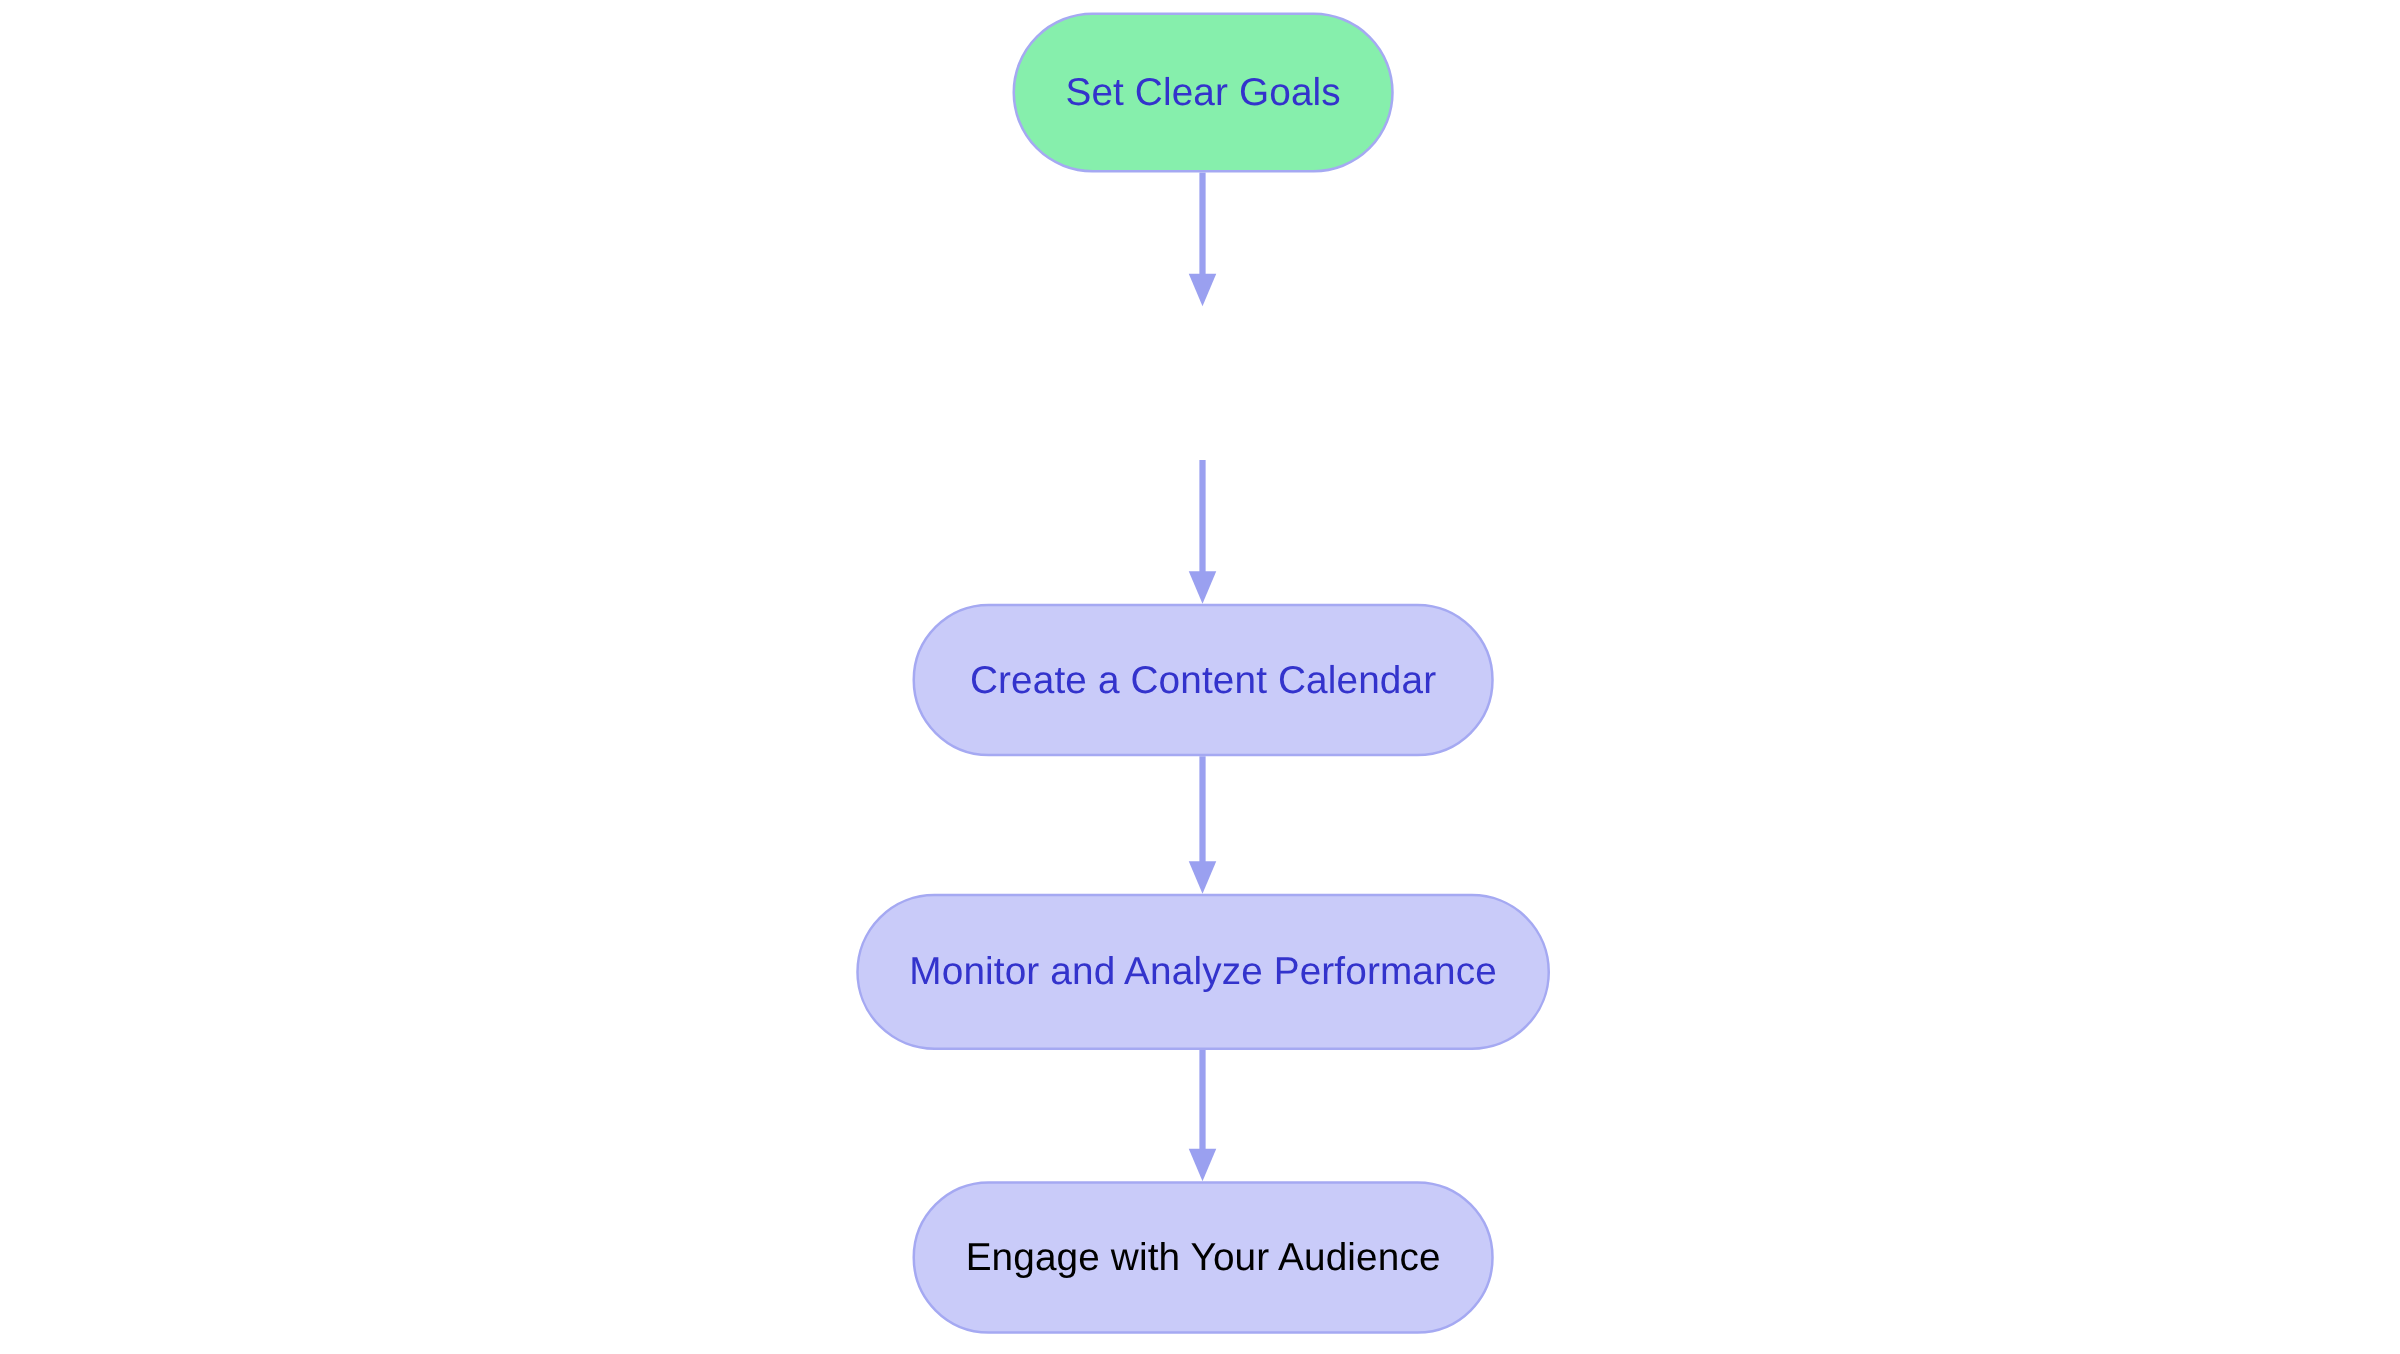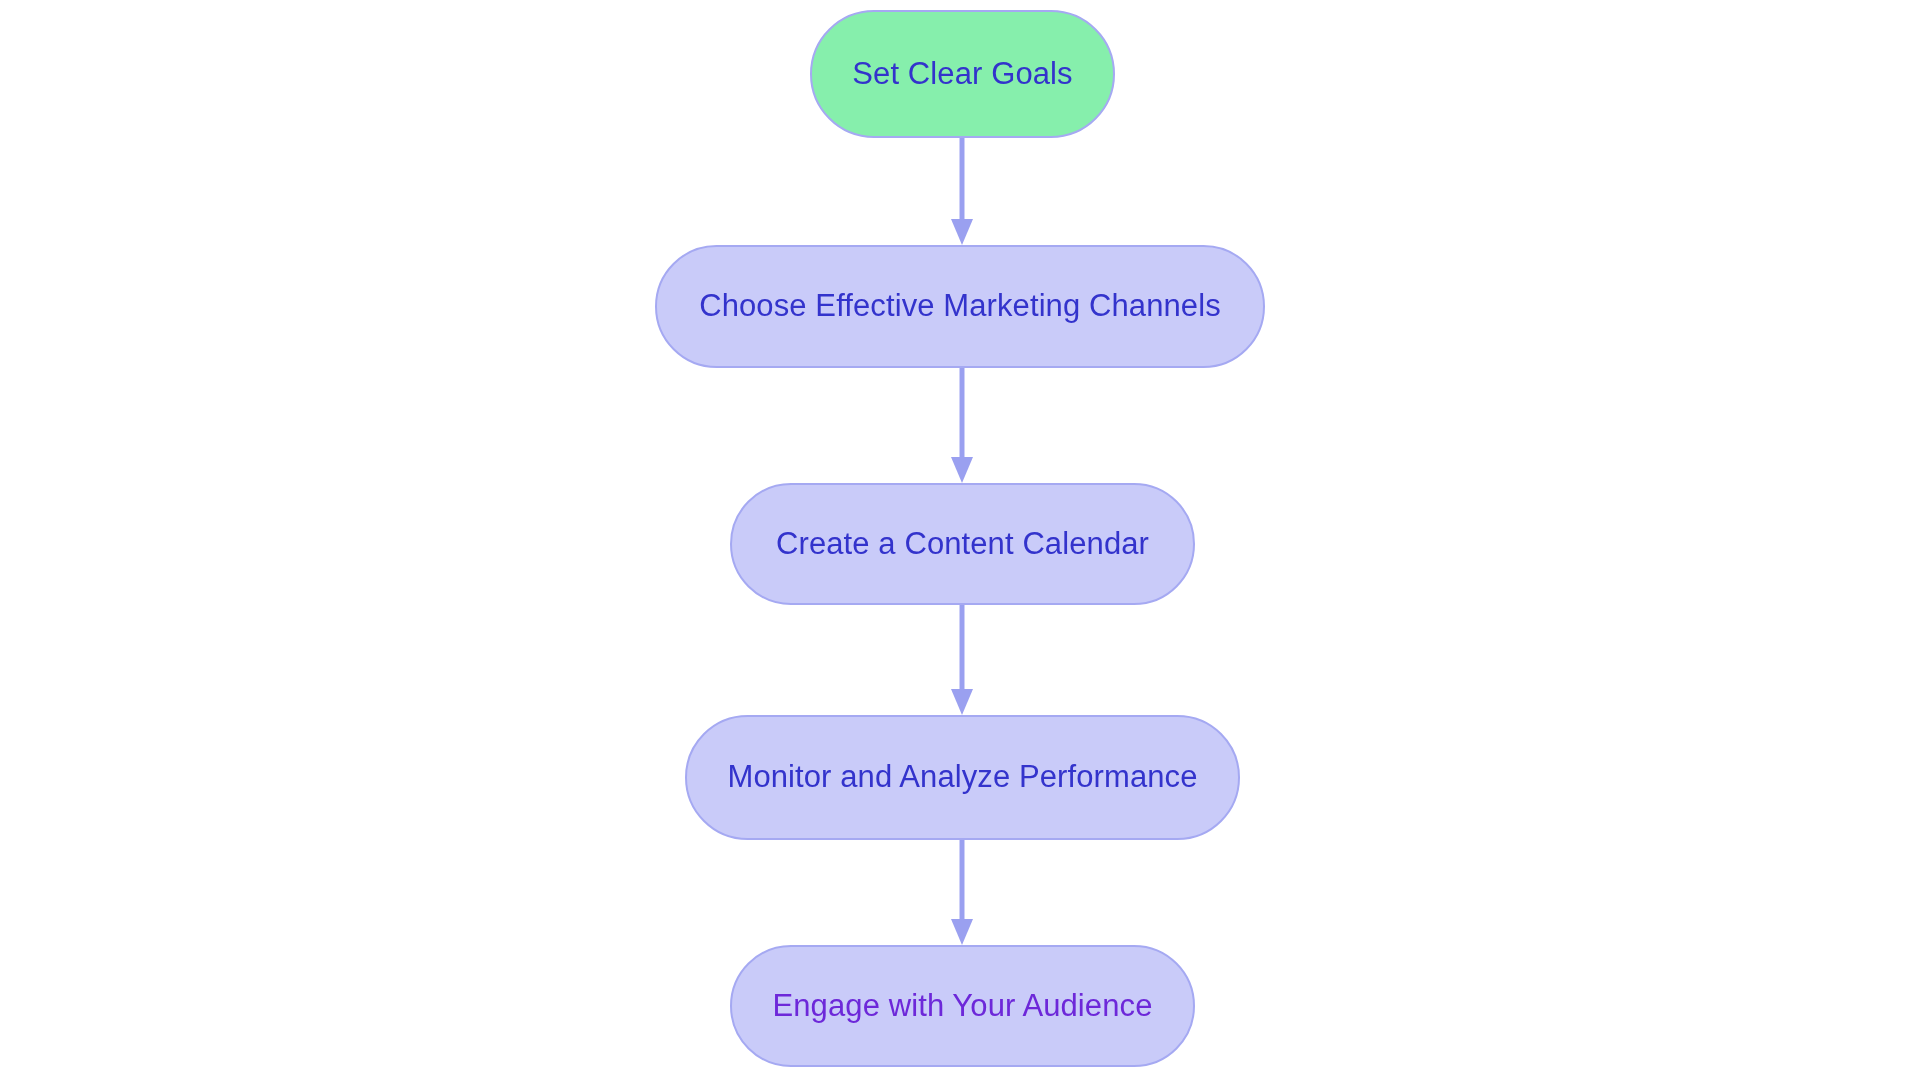--- a/index.html
+++ b/index.html
@@ -62,29 +62,26 @@
         <polygon points="951,689 973,689 962,715" fill="#9aa0f0"></polygon>
         <line x1="962" y1="840" x2="962" y2="921" stroke="#9aa0f0" stroke-width="5"></line>
         <polygon points="951,919 973,919 962,945" fill="#9aa0f0"></polygon>
       </g>
   </svg>
 
   <div class="node-wrap" style="left: 810px; top: 10px; width: 305px; height: 128px; background: #86efac; border-color: rgb(165, 169, 242);">
     <span class="node-label" style="color: rgb(51, 51, 204);">Set Clear Goals</span>
   </div>
 
-  <div class="node-wrap" style="left: 655px; top: 245px; width: 610px; height: 123px; background: rgb(201, 203, 249); border-color: rgb(165, 169, 242);">
-    <span class="node-label" style="color: rgb(51, 51, 204);">Choose Effective Marketing Channels</span>
-  </div>
 
   <div class="node-wrap" style="left: 685px; top: 715px; width: 555px; height: 125px; background: rgb(201, 203, 249); border-color: rgb(165, 169, 242);">
     <span class="node-label" style="color: rgb(51, 51, 204);">Monitor and Analyze Performance</span>
   </div>
 
   <div class="node-wrap" style="left: 730px; top: 483px; width: 465px; height: 122px; background: rgb(201, 203, 249); border-color: rgb(165, 169, 242);">
     <span class="node-label" style="color: rgb(51, 51, 204);">Create a Content Calendar</span>
   </div>
 
   <div class="node-wrap" style="left: 730px; top: 945px; width: 465px; height: 122px; background: rgb(201, 203, 249); border-color: rgb(165, 169, 242);">
-    <span class="node-label" style="color: #6d28d9;">Engage with Your Audience</span>
+    <span class="node-label" style="color: #000000;">Engage with Your Audience</span>
   </div>
 
 </div>
 
 </body></html>

